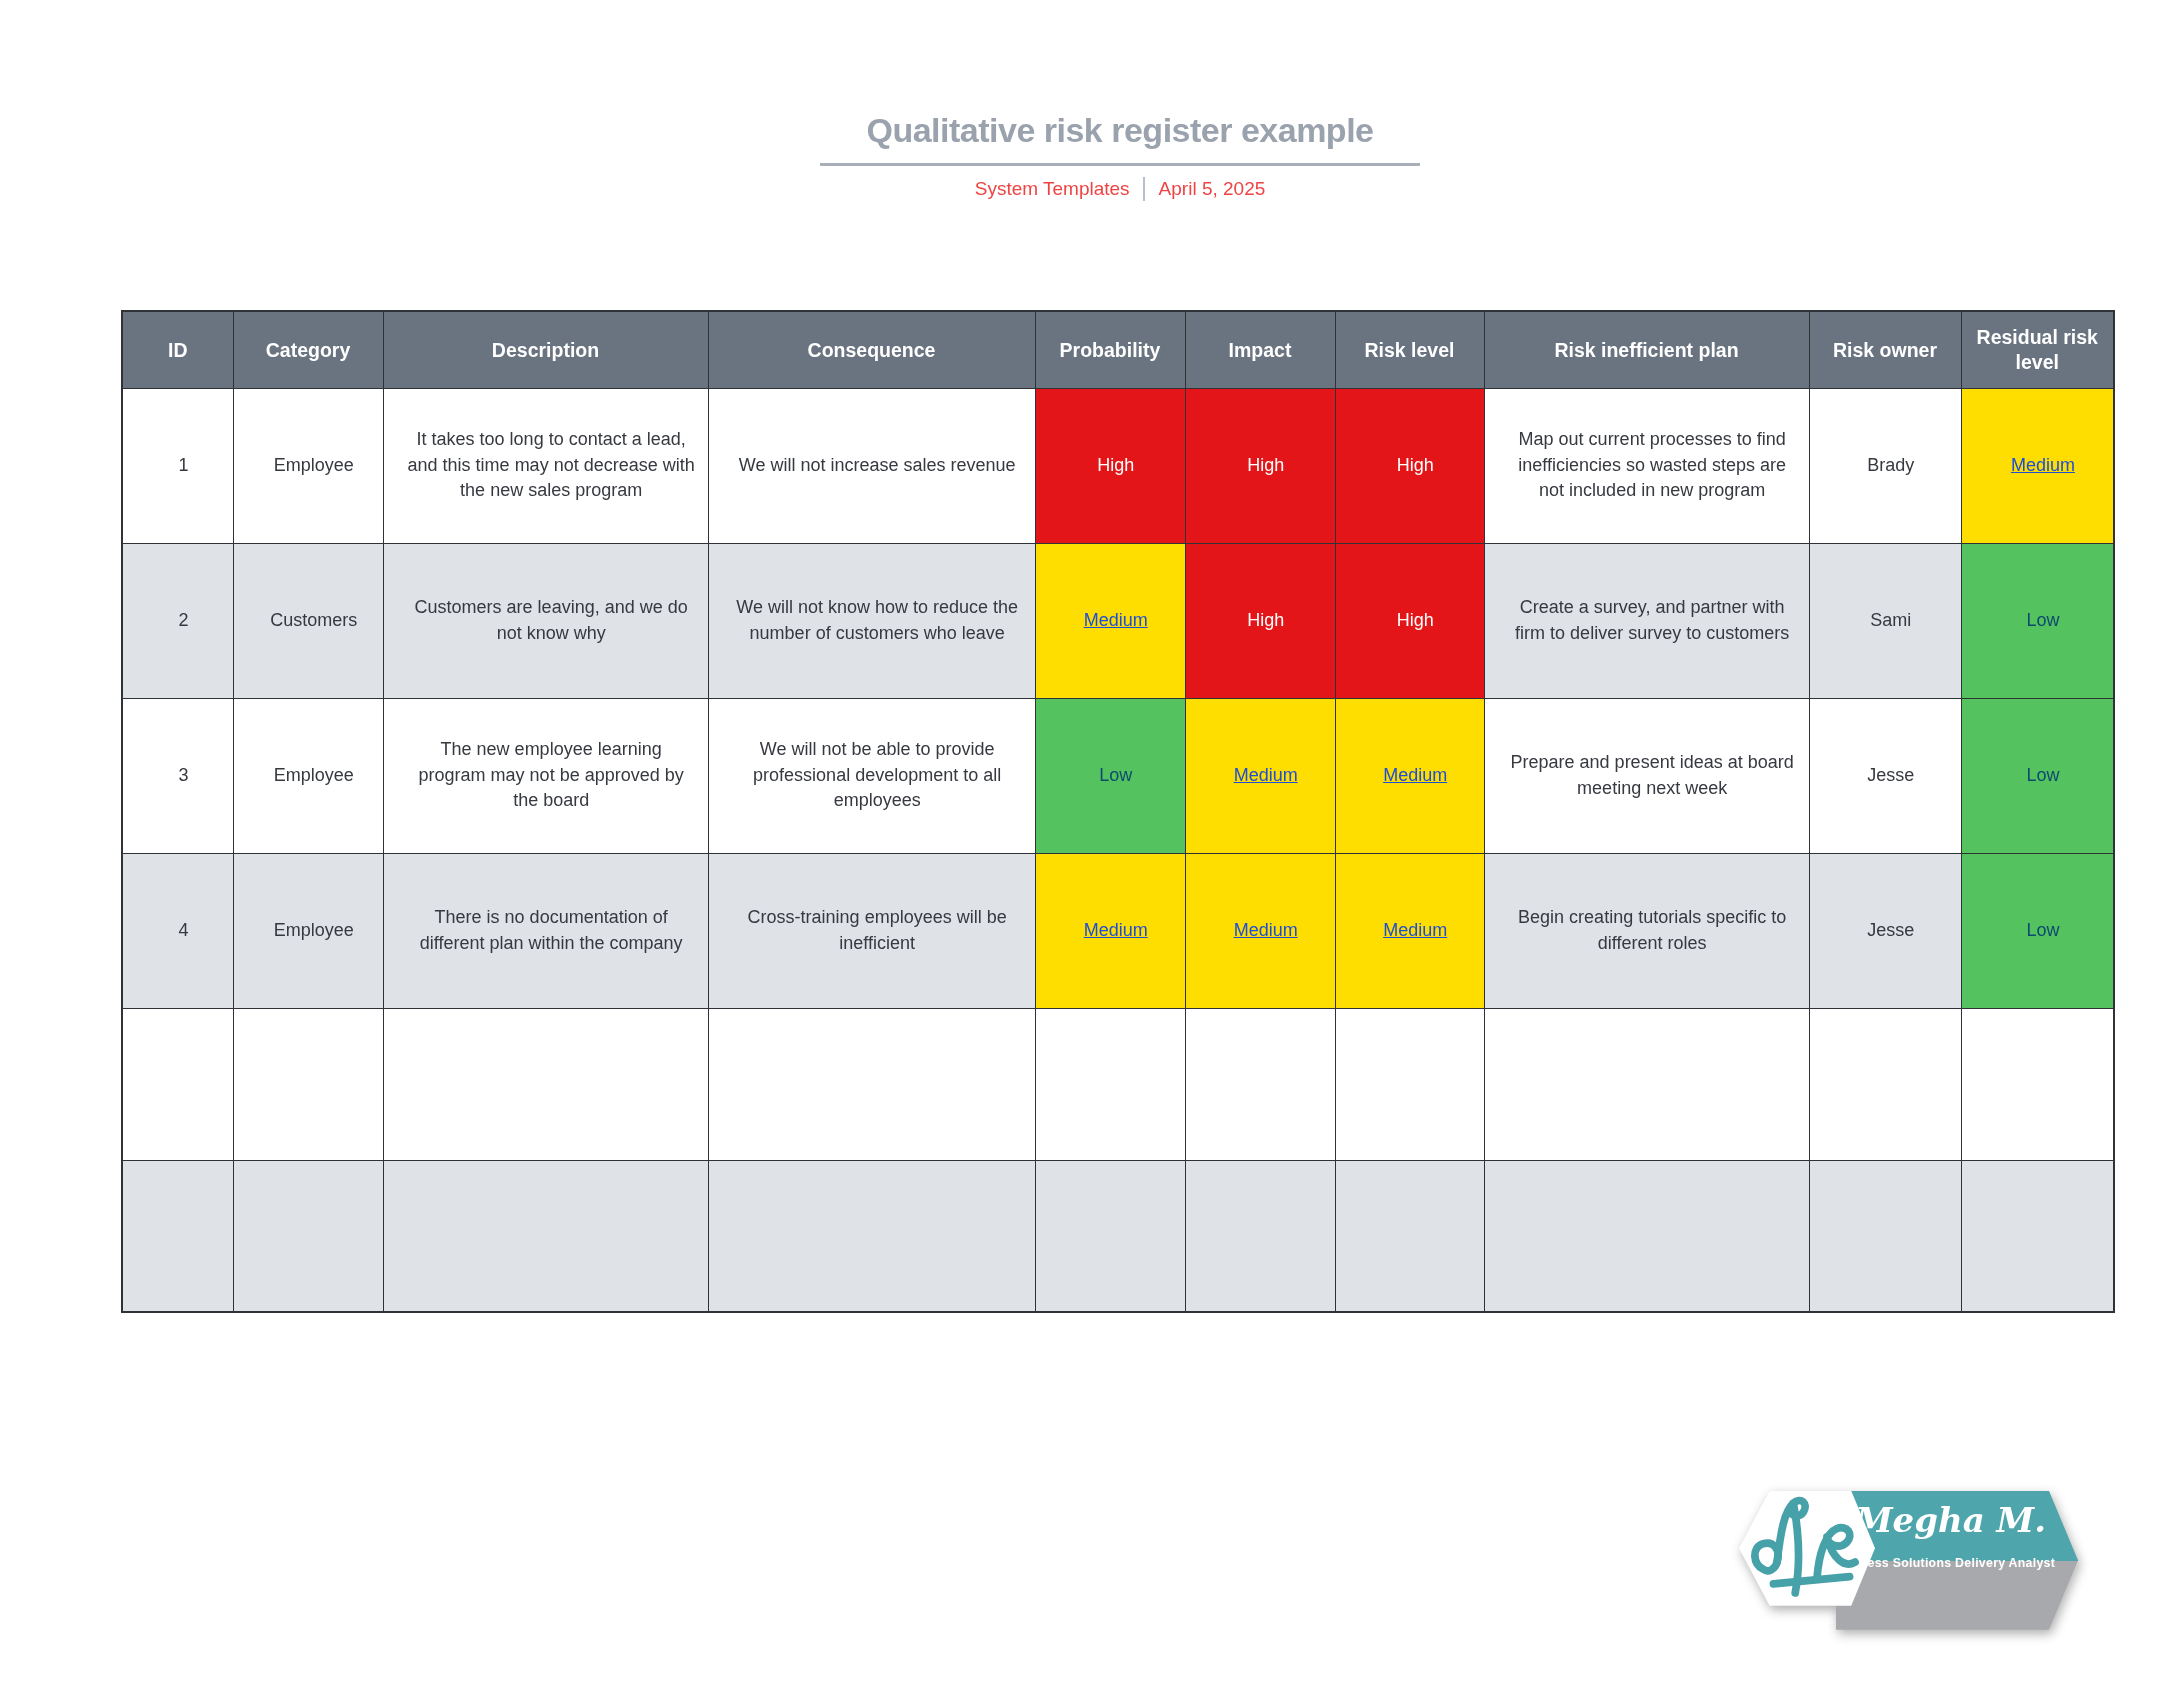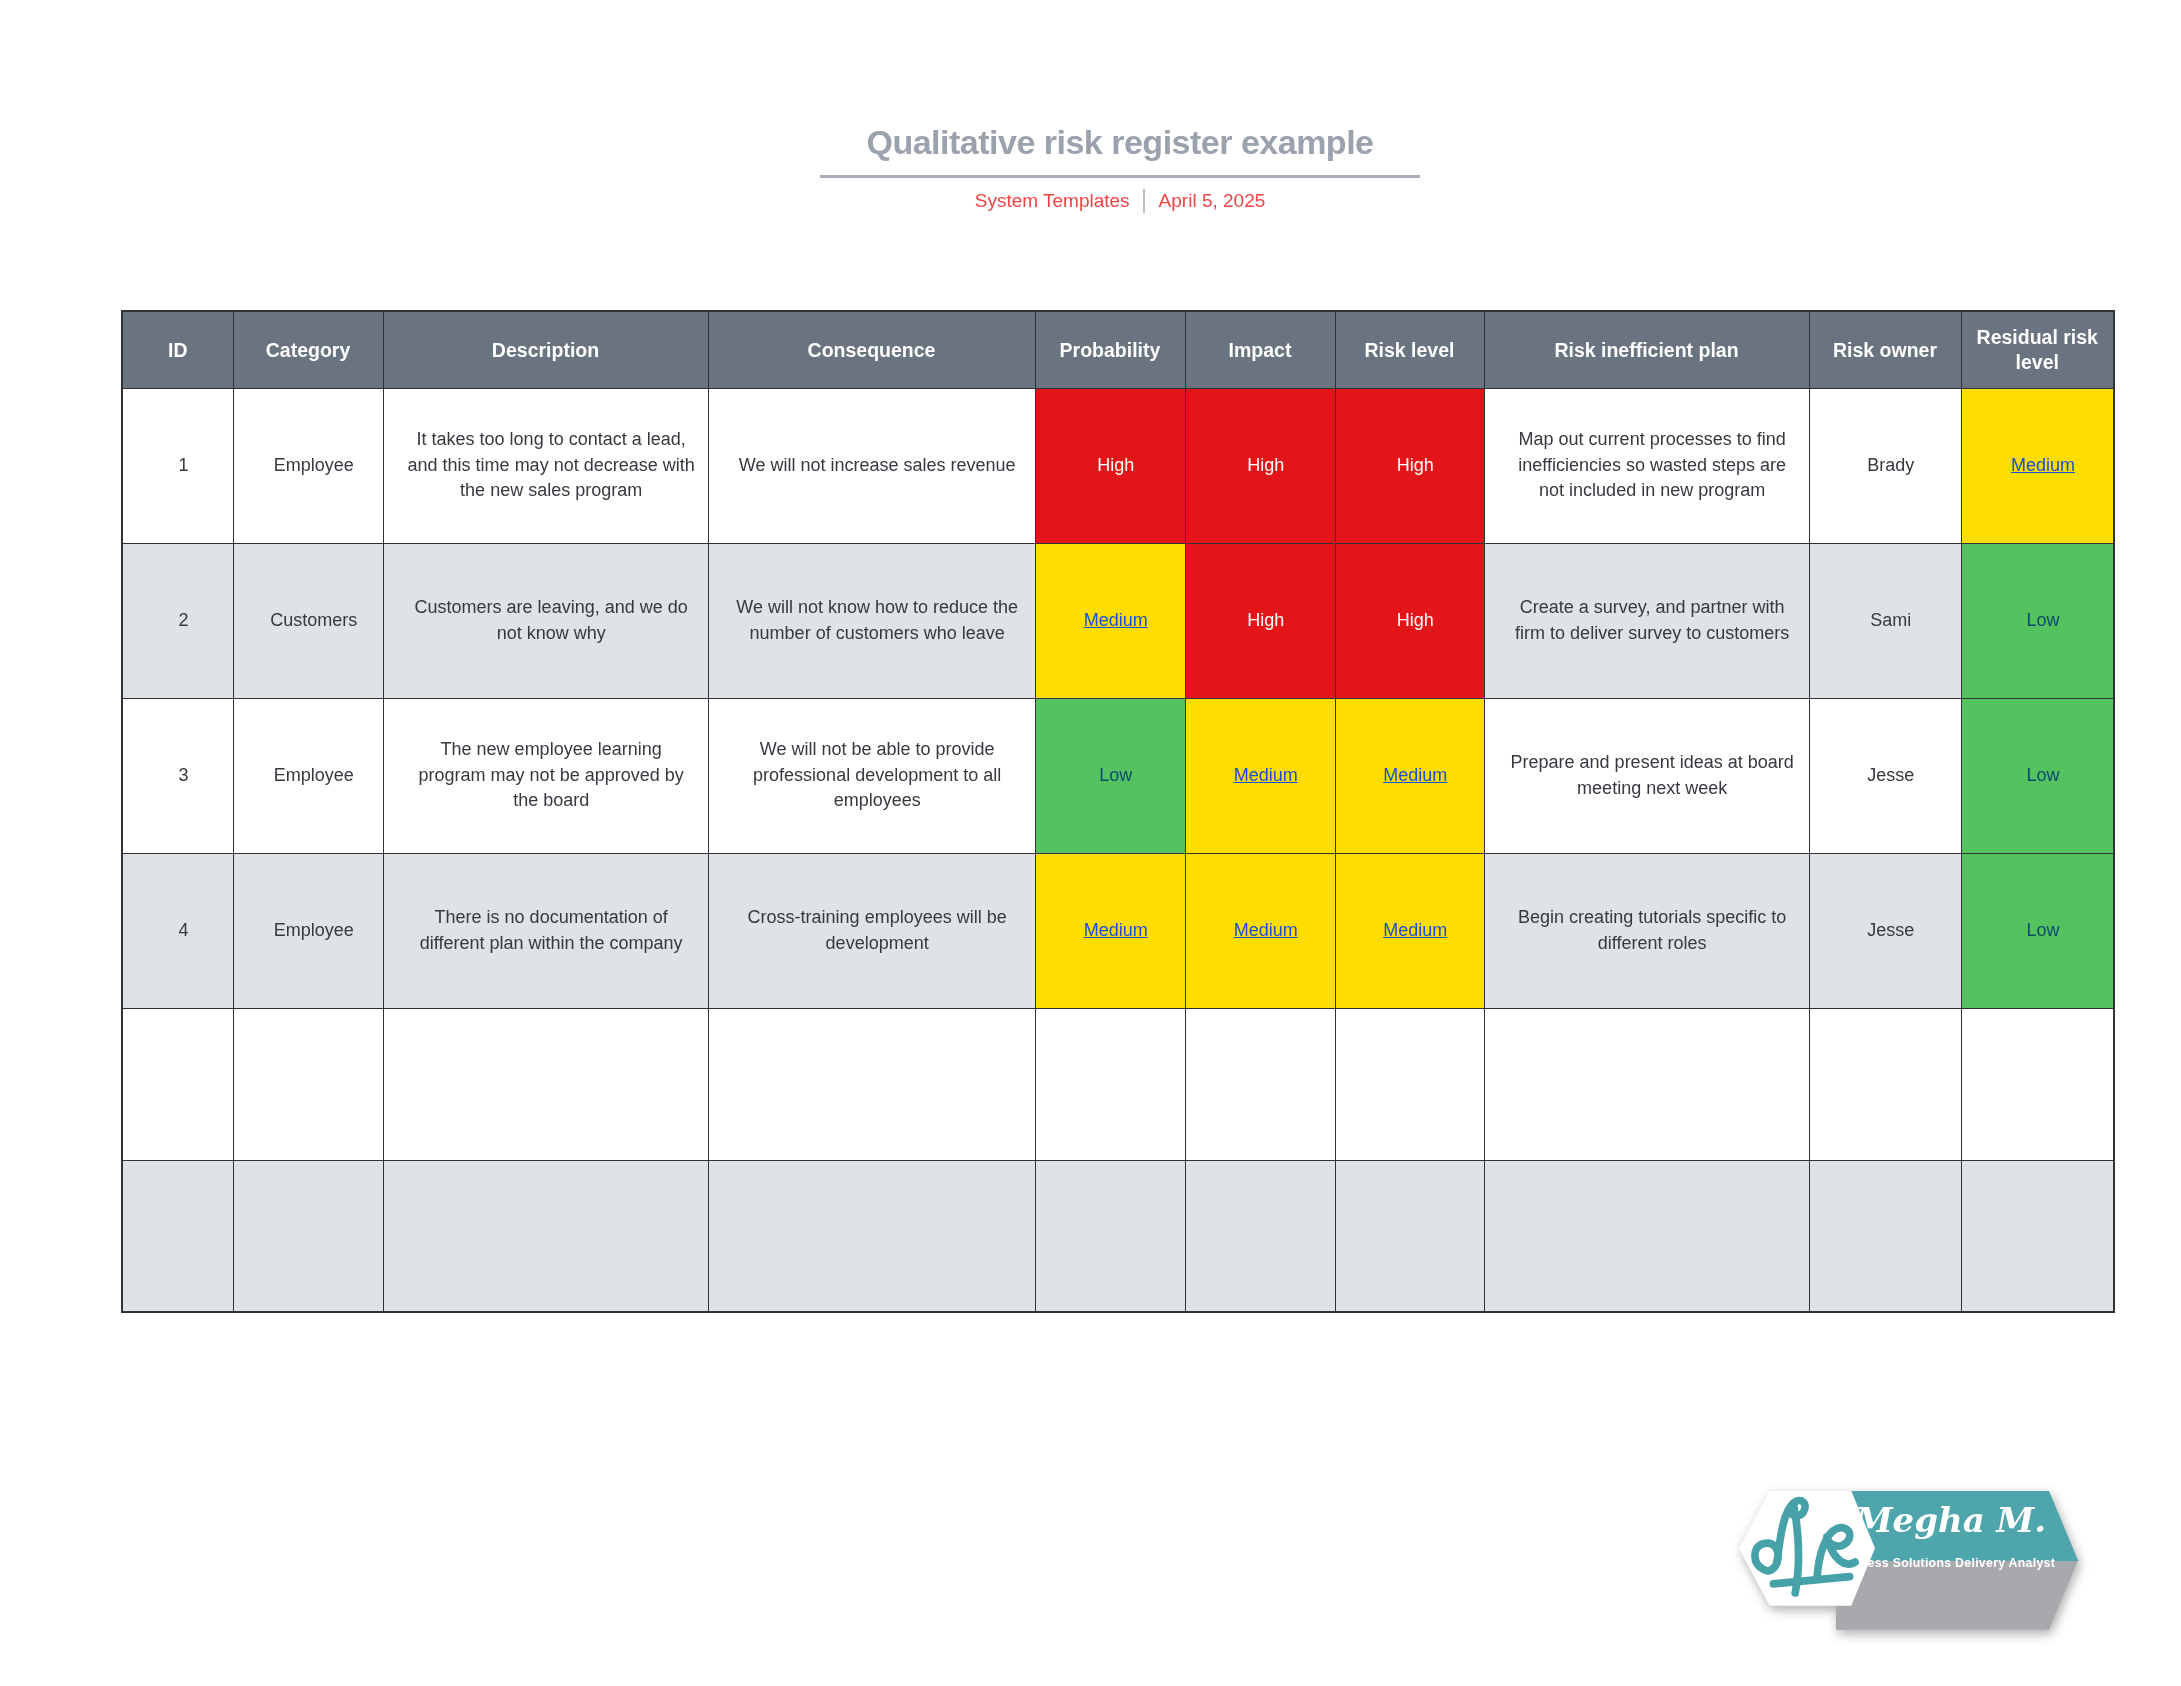--- a/index.html
+++ b/index.html
@@ -6,21 +6,21 @@
   .page{
     position:relative;
     width:2182px;height:1686px;
     background:#ffffff;
     font-family:"Liberation Sans", sans-serif;
     overflow:hidden;
   }
 
   
   .doc-header{
-    position:absolute;top:111px;left:820px;width:600px;text-align:center;margin-top:12px;
+    position:absolute;top:111px;left:820px;width:600px;text-align:center;
   }
   .doc-title{
     margin:0;
     font-size:34px;font-weight:bold;letter-spacing:-0.5px;
     color:#9aa2ae;
   }
   .title-rule{
     margin:12.7px 0 0 0;height:0;
     border-bottom:3.6px solid #a9afb9;
   }
@@ -170,21 +170,21 @@
           <td class="lv-medium">Medium</td>
           <td class="lv-medium">Medium</td>
           <td>Prepare and present ideas at board meeting next week</td>
           <td>Jesse</td>
           <td class="lv-low">Low</td>
         </tr>
         <tr>
           <td class="alt">4</td>
           <td class="alt">Employee</td>
           <td class="alt">There is no documentation of different plan within the company</td>
-          <td class="alt">Cross-training employees will be development</td>
+          <td class="alt">Cross-training employees will be inefficient</td>
           <td class="lv-medium">Medium</td>
           <td class="lv-medium">Medium</td>
           <td class="lv-medium">Medium</td>
           <td class="alt">Begin creating tutorials specific to different roles</td>
           <td class="alt">Jesse</td>
           <td class="lv-low">Low</td>
         </tr>
         <tr>
           <td></td>
           <td></td>

